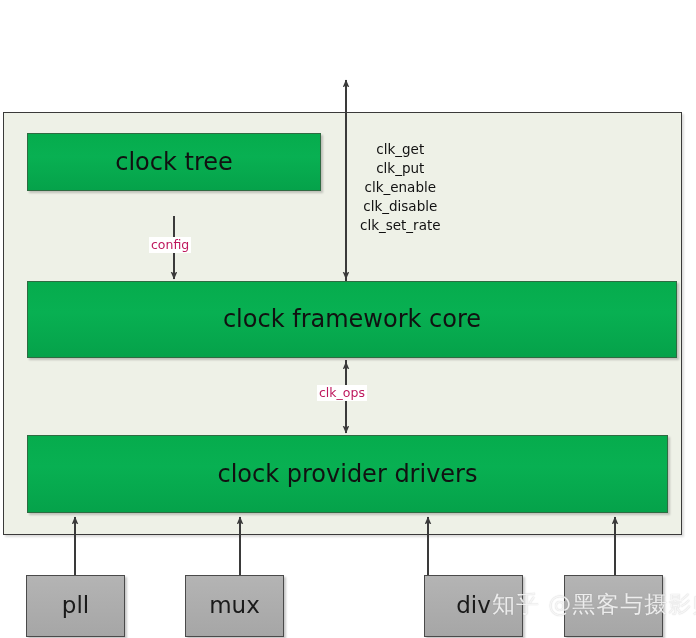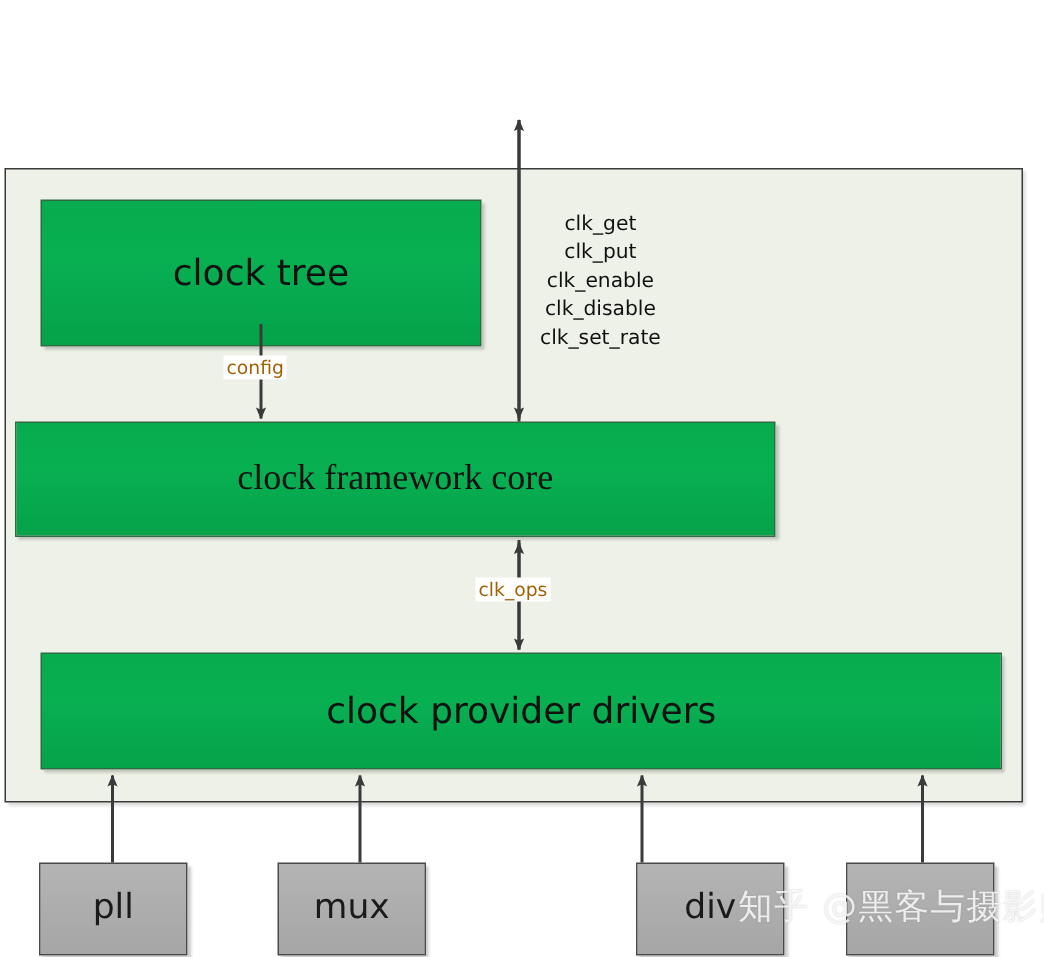--- a/index.html
+++ b/index.html
@@ -62,31 +62,30 @@
     background: linear-gradient(to bottom, #06ac4d 0%, #08b052 40%, #05a24a 100%);
     border: 1px solid #2f6b42;
     box-shadow: 2px 2px 2px rgba(0,0,0,0.20);
     color: #111;
   }
 
   .clock-tree-box {
     left: 27px;
     top: 133px;
     width: 294px;
-    height: 98px;
+    height: 58px;
     font-size: 24px;
   }
 
   .core-box {
-    left: 10px;
+    left: 27px;
     top: 281px;
-    width: 507px;
+    width: 650px;
     height: 77px;
     font-size: 24px;
-    font-family: Liberation Serif, serif;
   }
 
   .provider-box {
     left: 27px;
     top: 435px;
     width: 641px;
     height: 78px;
     font-size: 24px;
   }
 
@@ -111,21 +110,21 @@
     top: 0;
     width: 696px;
     height: 638px;
     pointer-events: none;
   }
 
   
   .edge-label {
     position: absolute;
     background: #ffffff;
-    color: #a16207;
+    color: #be185d;
     font-size: 12.5px;
     line-height: 1.15;
     padding: 1px 2px;
     white-space: nowrap;
   }
   .label-config {
     left: 149px;
     top: 237px;
   }
   .label-clkops {

